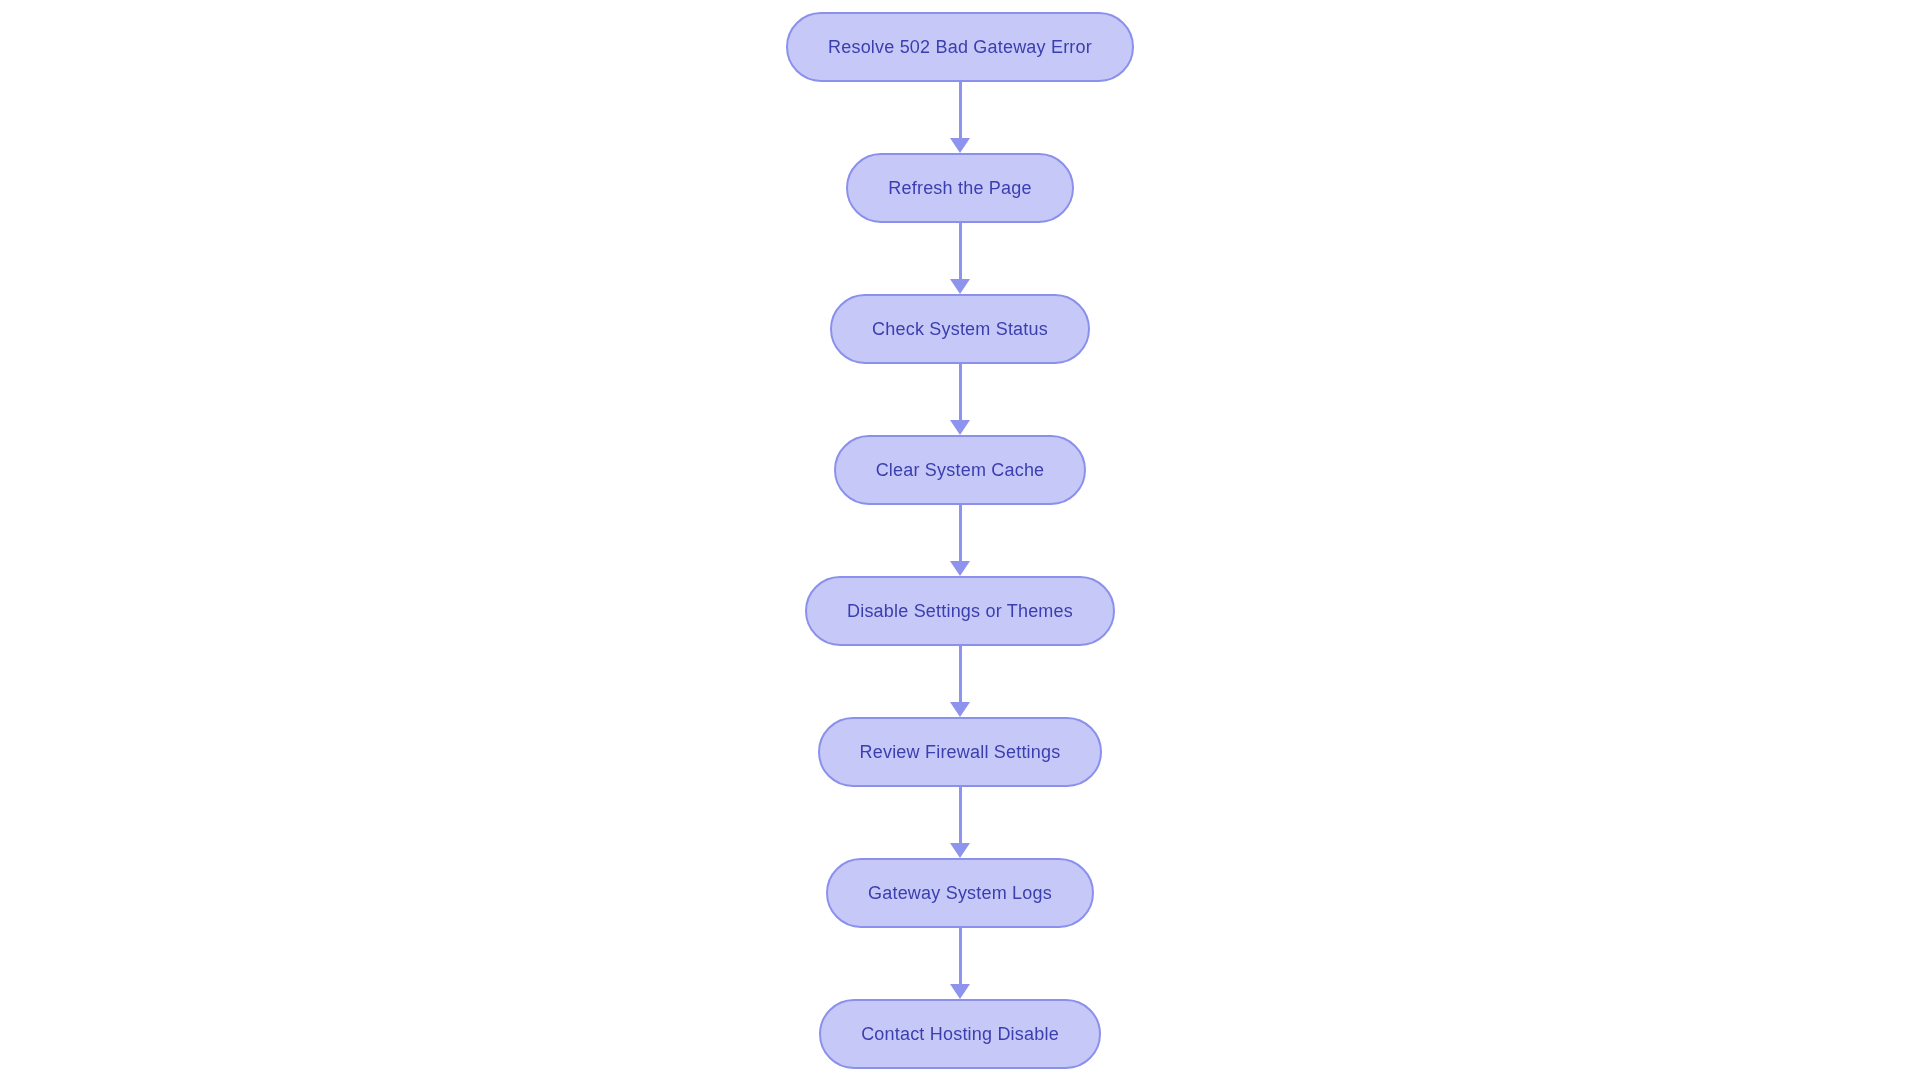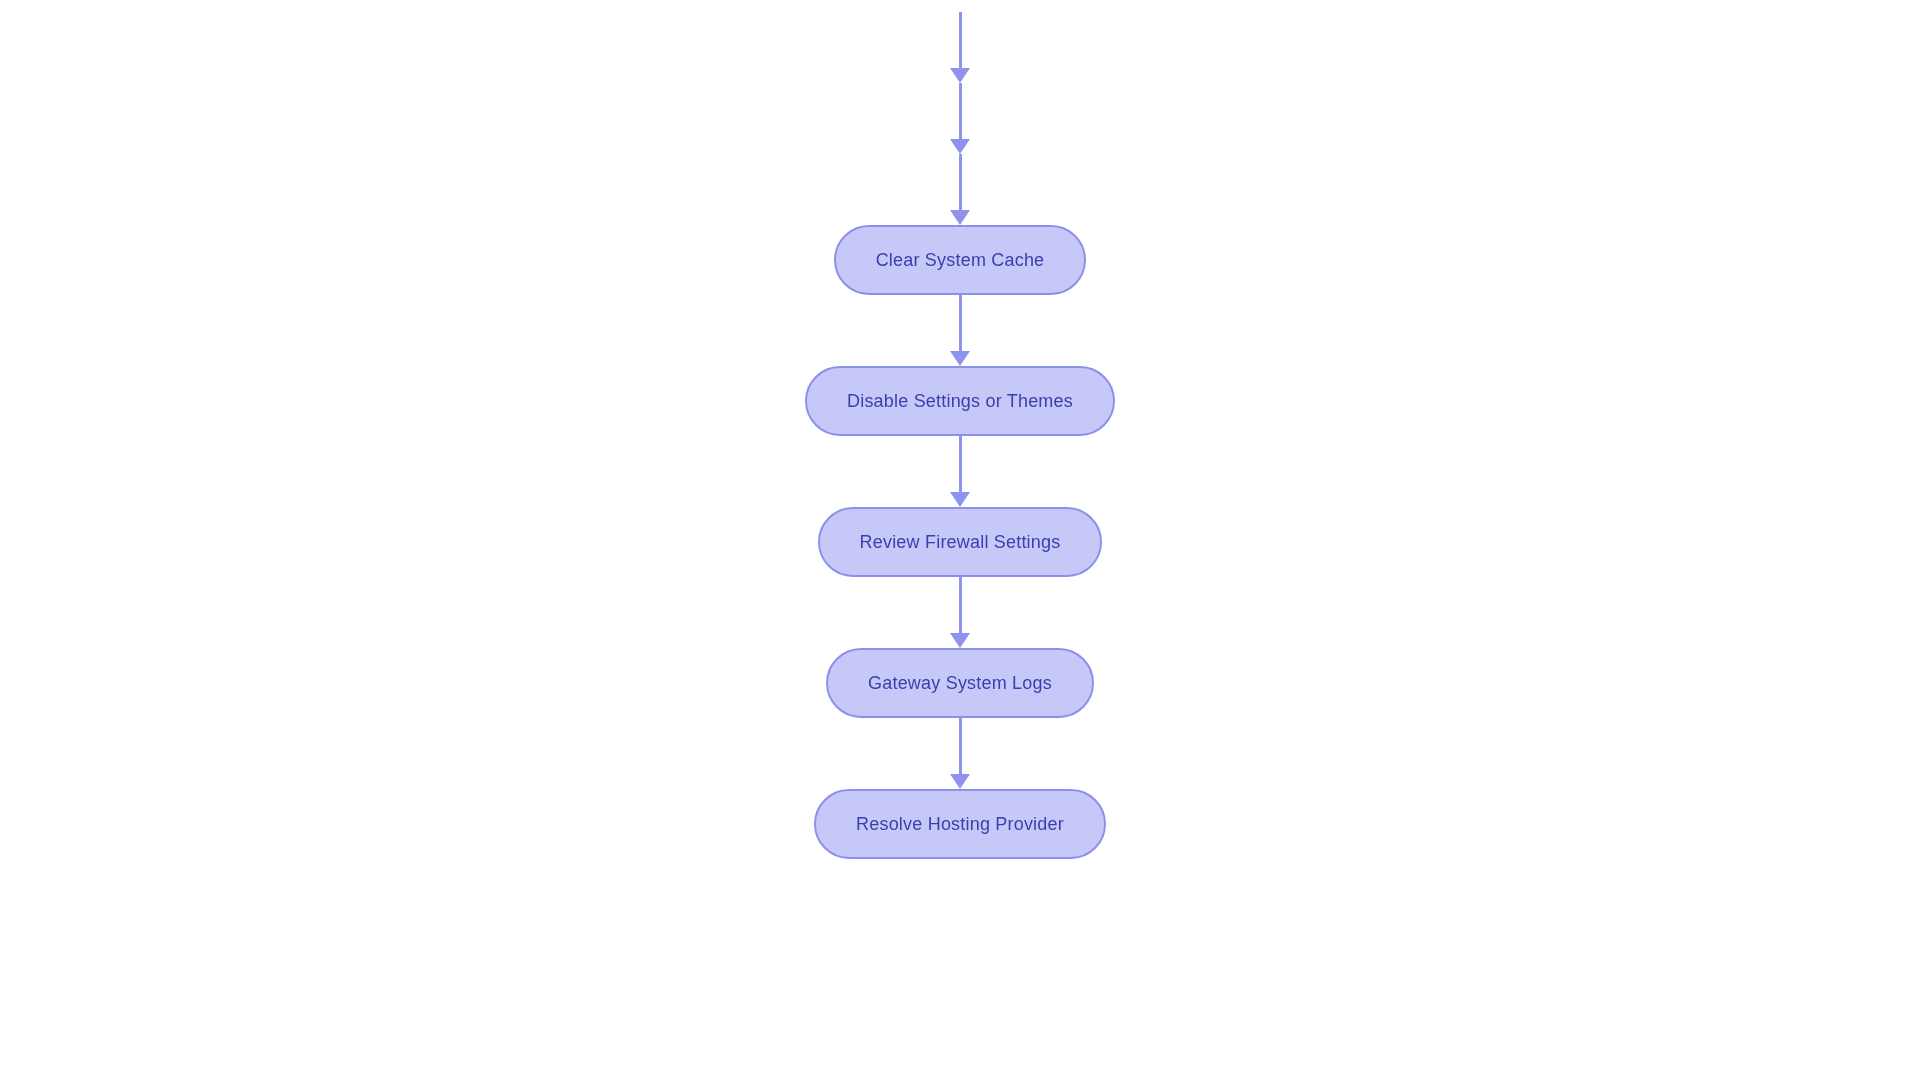--- a/index.html
+++ b/index.html
@@ -62,32 +62,41 @@
     border-left: 10px solid transparent;
     border-right: 10px solid transparent;
     border-top: 15px solid var(--arrow);
   }
 </style>
 </head>
 <body>
 
 <div class="canvas">
 
+  <div class="node">
+    <span class="node-label">Resolve 502 Bad Gateway Error</span>
+  </div>
 
   <div class="connector">
     <div class="arrow-line"></div>
     <div class="arrow-head"></div>
   </div>
 
+  <div class="node">
+    <span class="node-label">Refresh the Page</span>
+  </div>
 
   <div class="connector">
     <div class="arrow-line"></div>
     <div class="arrow-head"></div>
   </div>
 
+  <div class="node">
+    <span class="node-label">Check System Status</span>
+  </div>
 
   <div class="connector">
     <div class="arrow-line"></div>
     <div class="arrow-head"></div>
   </div>
 
   <div class="node">
     <span class="node-label">Clear System Cache</span>
   </div>
 
@@ -117,16 +126,16 @@
   <div class="node">
     <span class="node-label">Gateway System Logs</span>
   </div>
 
   <div class="connector">
     <div class="arrow-line"></div>
     <div class="arrow-head"></div>
   </div>
 
   <div class="node">
-    <span class="node-label">Resolve Hosting Provider</span>
+    <span class="node-label">Contact Hosting Disable</span>
   </div>
 
 </div>
 
 </body></html>

